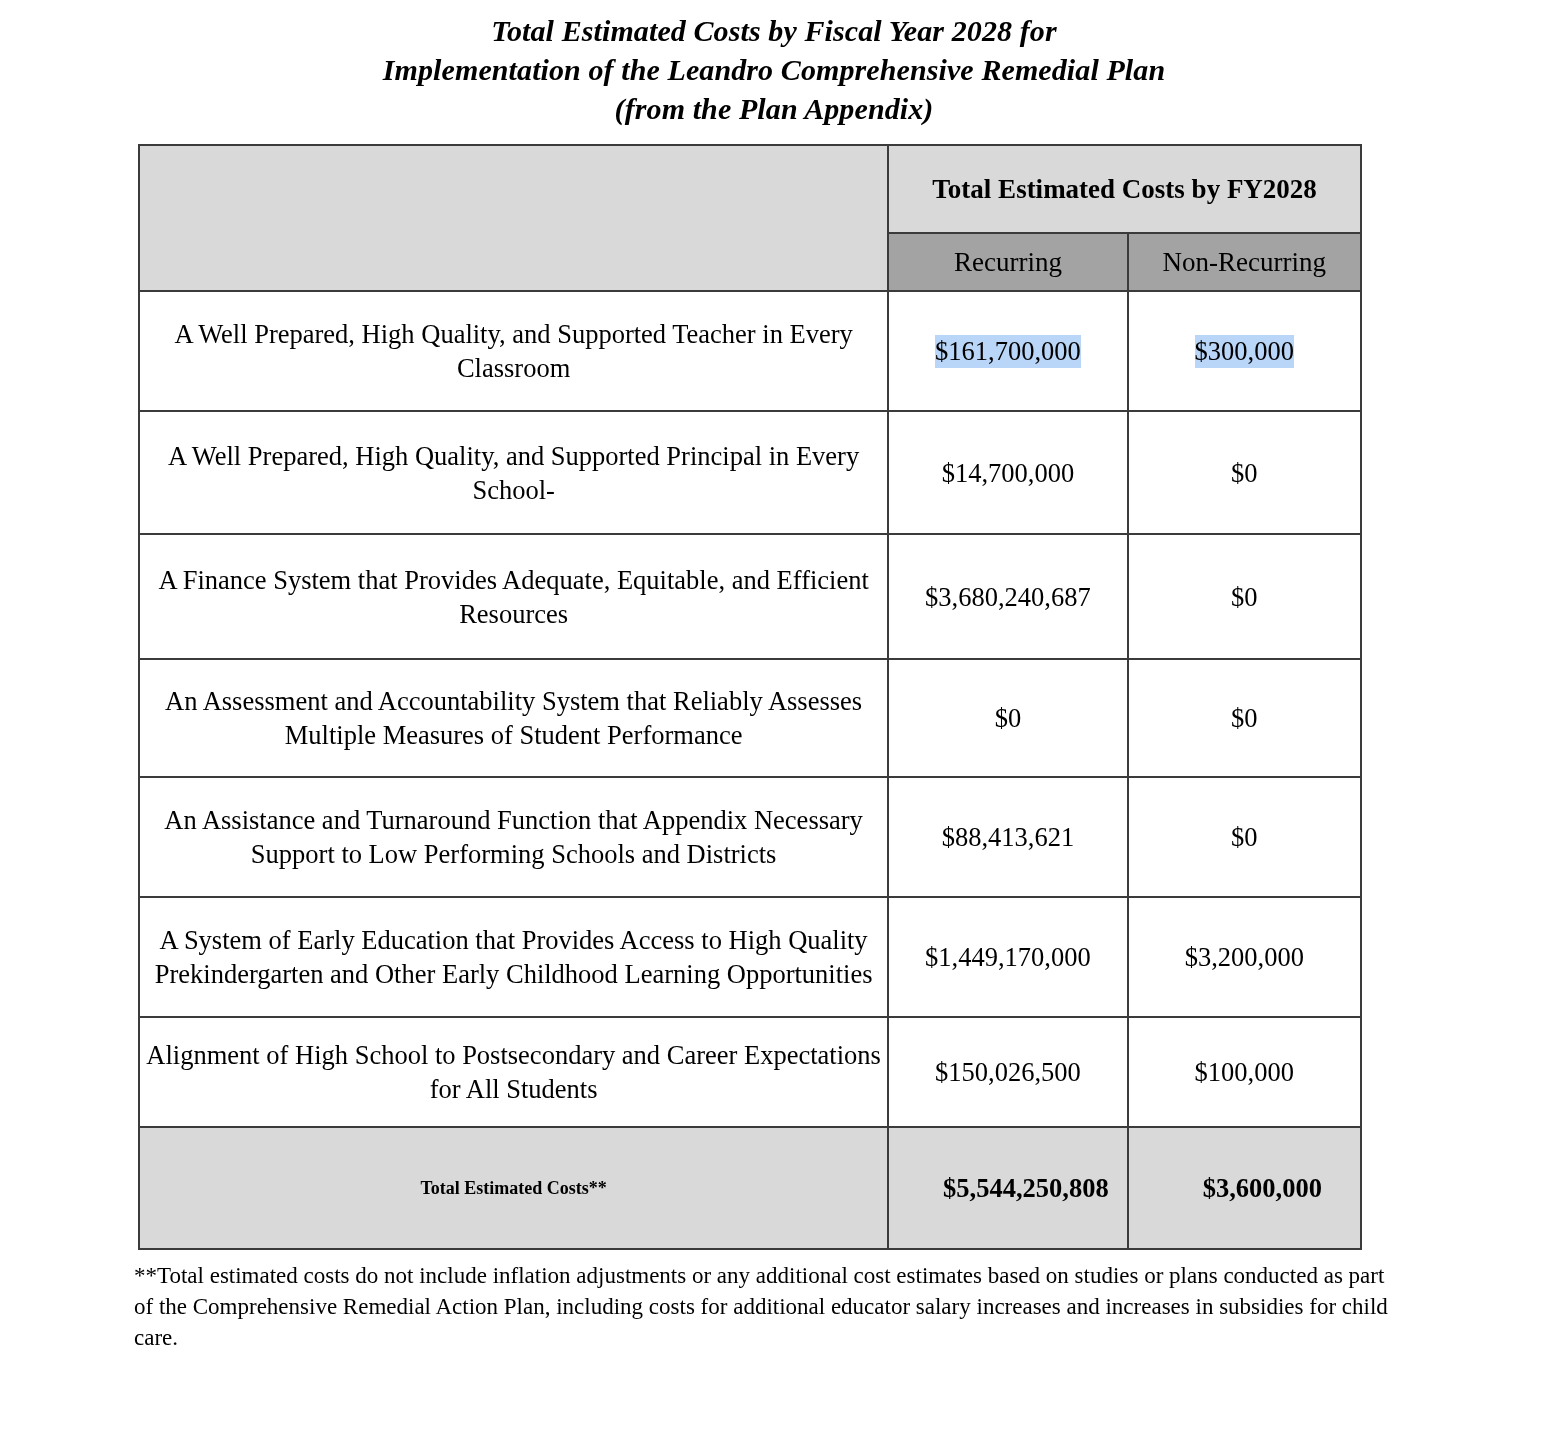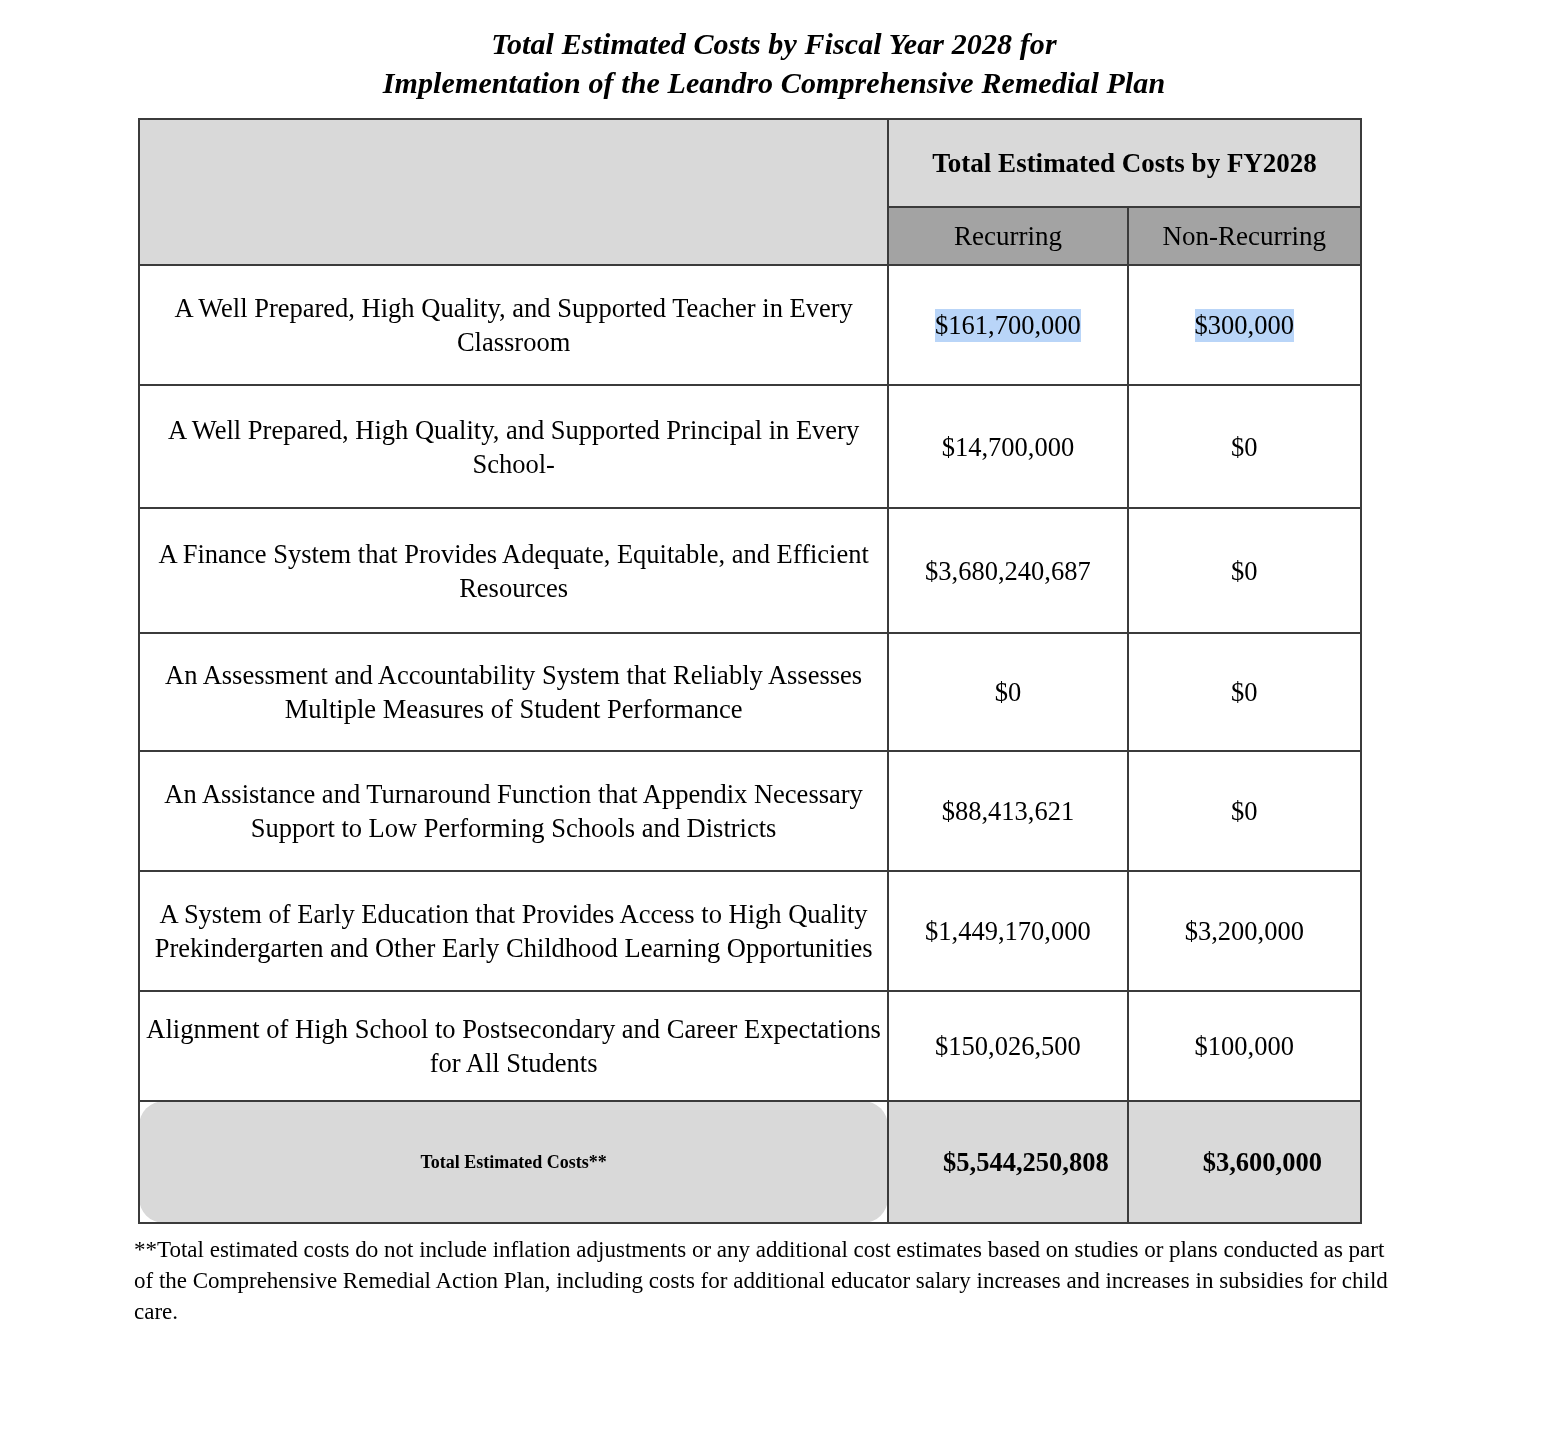--- a/index.html
+++ b/index.html
@@ -17,21 +17,21 @@
 
   .page {
     position: relative;
     width: 1548px;
     height: 1440px;
     box-sizing: border-box;
   }
 
   
   .title-block {
-    padding-top: 24px;
+    padding-top: 11px;
     text-align: center;
     font-weight: bold;
     font-style: italic;
     font-size: 30px;
     line-height: 39px;
     letter-spacing: 0.1px;
   }
   .title-line { display: block; }
 
   
@@ -79,21 +79,20 @@
     height: 56px;
     padding: 6px 8px;
   }
 
   
   td.label {
     font-size: 26.5px;
     line-height: 34px;
     text-align: left;
     padding: 12px 16px 12px 18px;
-    border-radius: 25px;
   }
   td.amount {
     font-size: 26.5px;
     line-height: 34px;
     text-align: right;
     padding: 12px 18px 12px 10px;
     white-space: nowrap;
   }
   .hl {
     background: #b9d5f8;
@@ -126,20 +125,21 @@
   }
 </style>
 </head>
 <body>
 
 <div class="page">
 
   <div class="title-block">
     <span class="title-line">Total Estimated Costs by Fiscal Year 2028 for</span>
     <span class="title-line">Implementation of the Leandro Comprehensive Remedial Plan</span>
+    <span class="title-line">(from the Plan Appendix)</span>
   </div>
 
   <div class="table-wrap">
     <table class="cost-table">
       <colgroup>
         <col class="c-label">
         <col class="c-rec">
         <col class="c-non">
       </colgroup>
       <thead>

